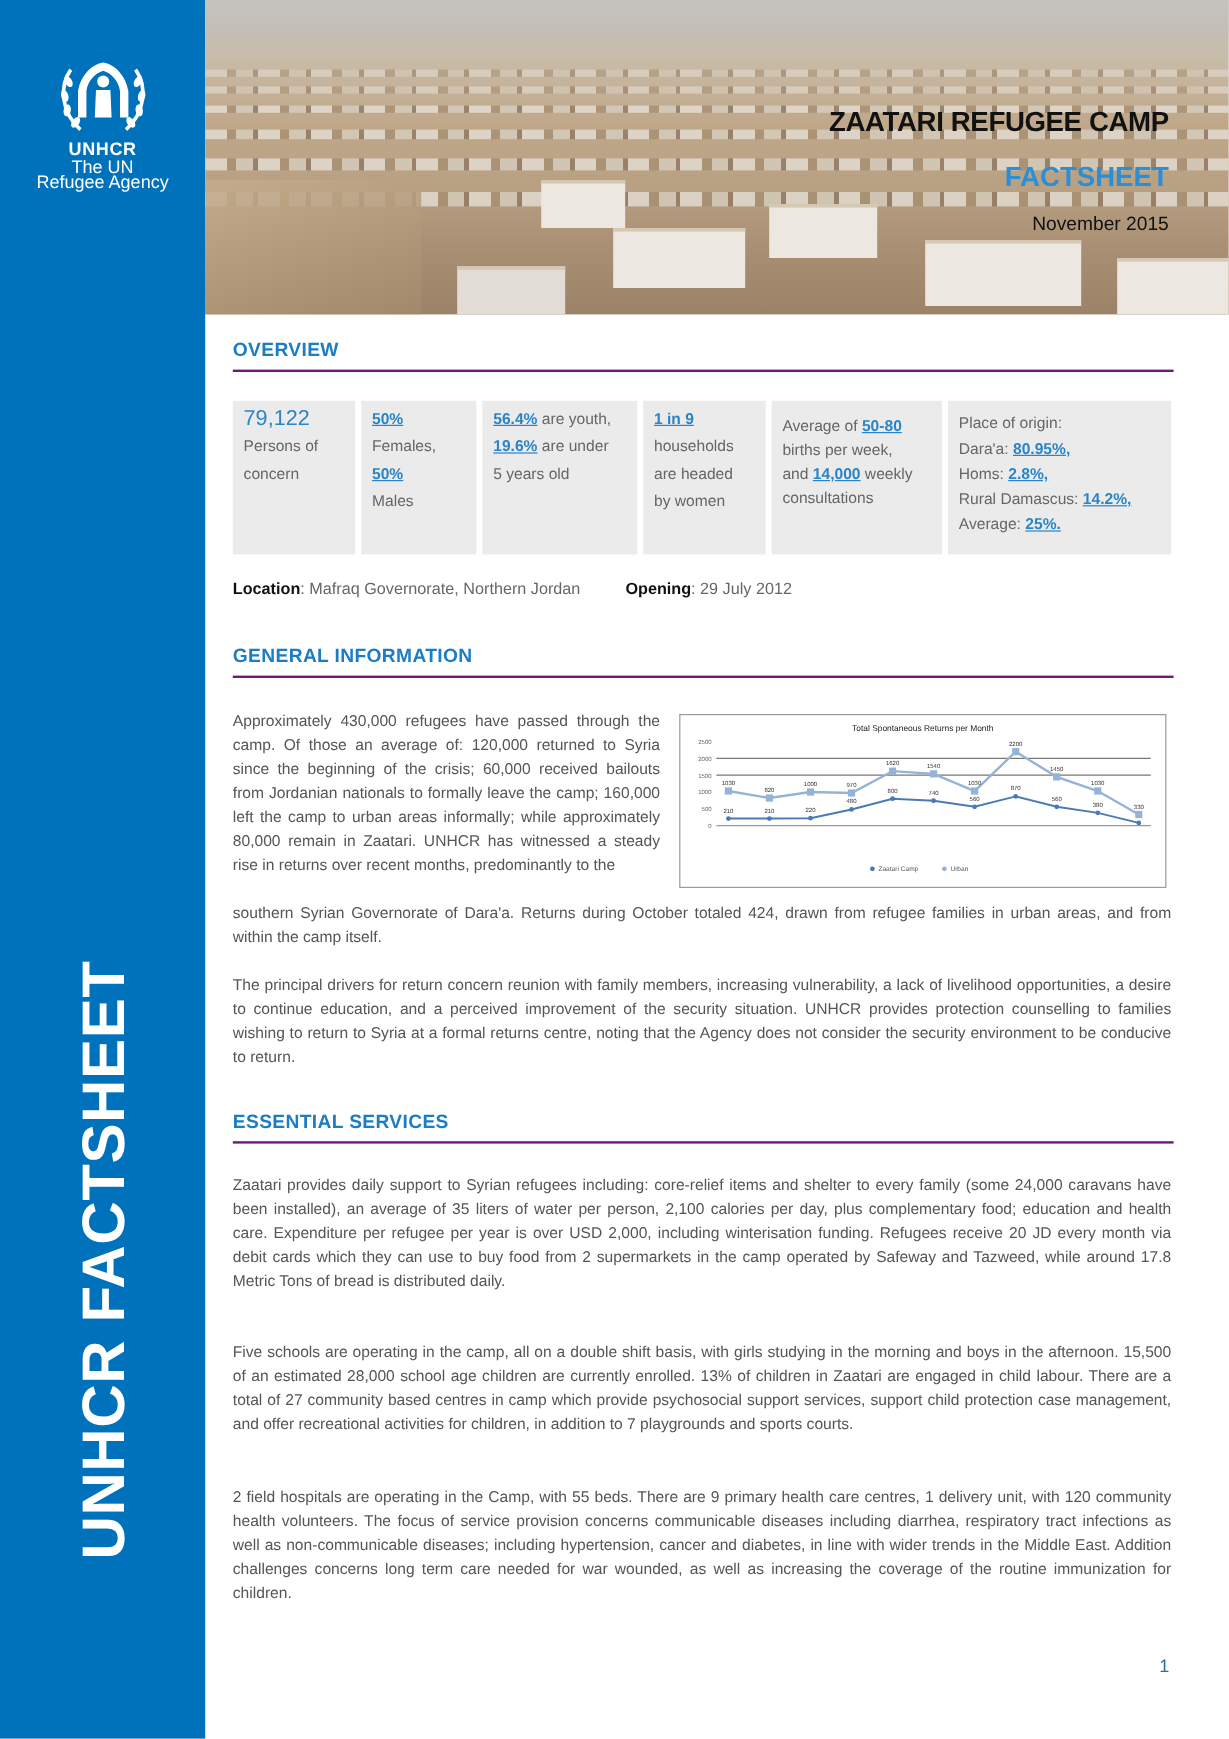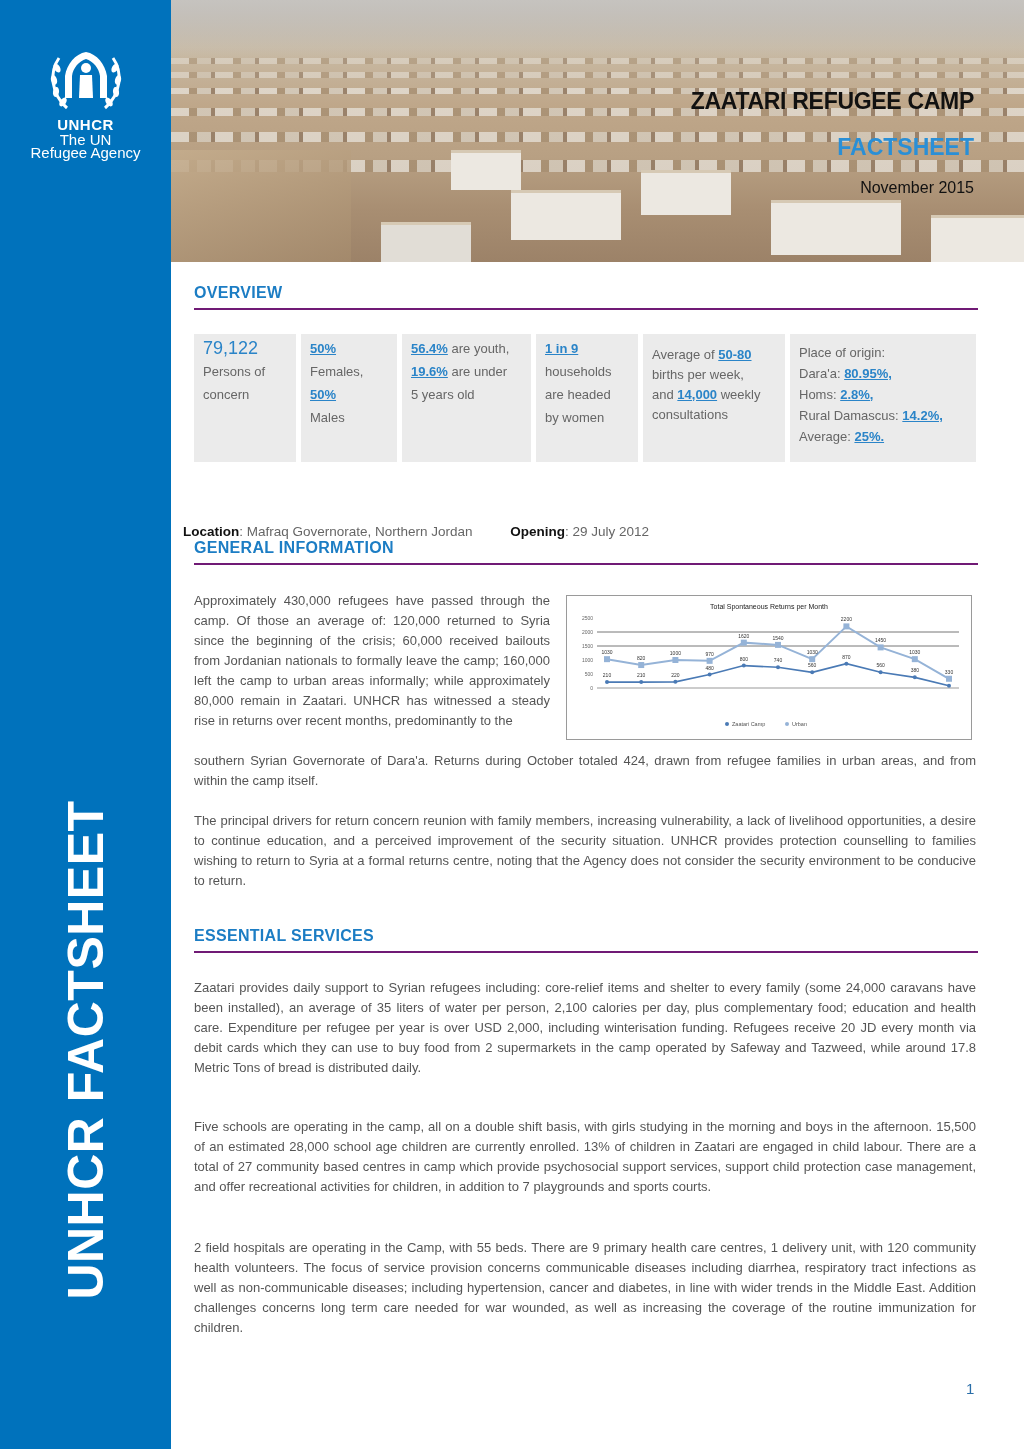--- a/index.html
+++ b/index.html
@@ -24,21 +24,21 @@
   .hero-date { position: absolute; right: 50px; top: 179px; font-size: 16px; color: #111; }
 
   .content { position: absolute; left: 194px; width: 784px; }
   .section-head { font-weight: bold; font-size: 16px; color: #1c7dc4; padding-bottom: 6px; border-bottom: 2px solid #701a75; letter-spacing: 0.3px; }
 
   .overview-boxes { position: absolute; left: 194px; top: 334px; width: 782px; height: 128px; display: flex; gap: 5px; }
   .ov-box { background: #ebebeb; padding: 3px 9px; font-size: 13px; line-height: 23px; color: #666; }
   .ov-box .hl { color: #2a84c8; font-weight: bold; text-decoration: underline; }
   .ov-box .big { font-size: 18px; color: #2a84c8; font-weight: normal; }
 
-  .loc-line { position: absolute; left: 183px; top: 483px; font-size: 13.5px; color: #666; margin-top: 41px; }
+  .loc-line { position: absolute; left: 194px; top: 483px; font-size: 13.5px; color: #666; }
   .loc-line b { color: #111; }
 
   .para { font-size: 13px; line-height: 20px; color: #555; text-align: justify; }
 
   .chart-box { position: absolute; left: 566px; top: 595px; width: 406px; height: 145px; border: 1px solid #9a9a9a; background: #fff; }
 
   .page-num { position: absolute; left: 966px; top: 1380px; font-size: 15px; color: #2a6ea8; }
 </style>
 </head>
 <body>

